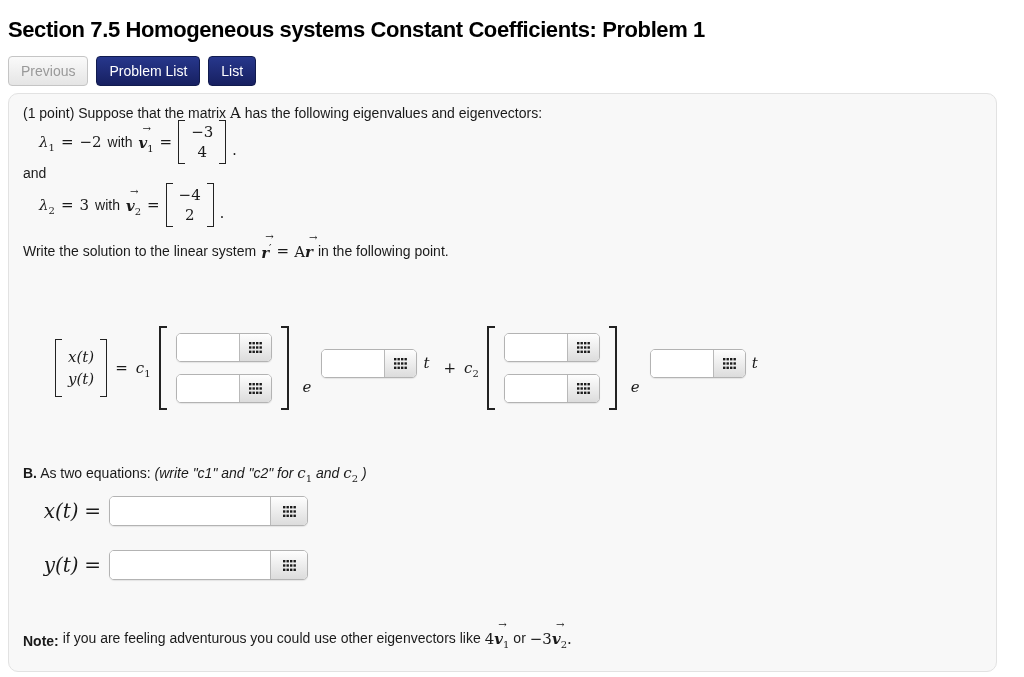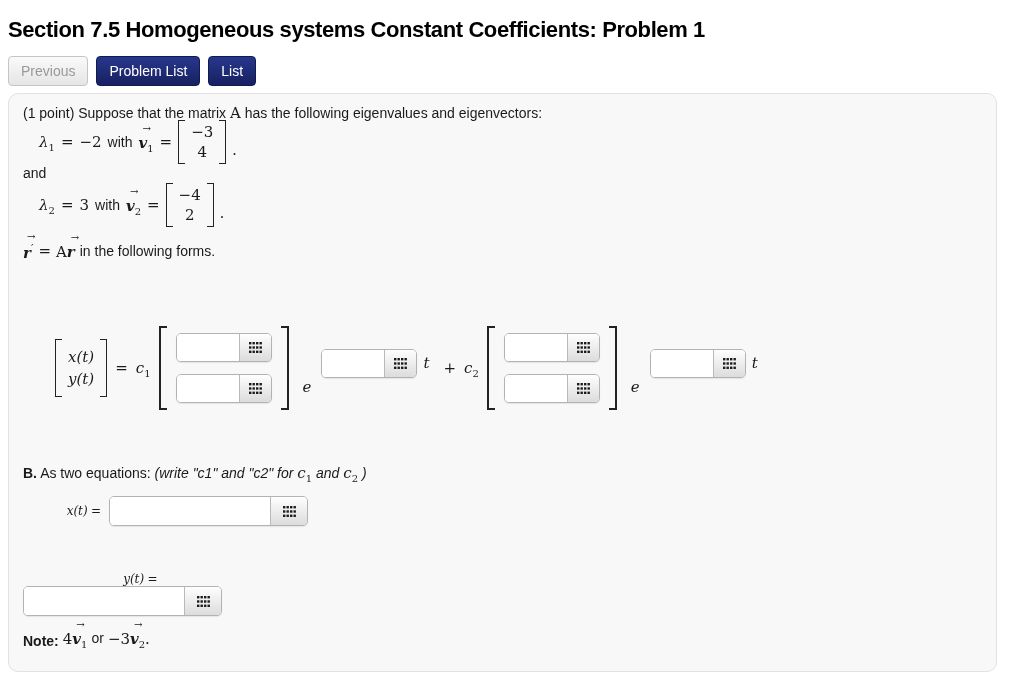--- a/index.html
+++ b/index.html
@@ -101,22 +101,22 @@
   }
   .grid-icon { display:block; }
 
   .ml6 { margin-left:6px; } .ml8 { margin-left:8px; } .ml10 { margin-left:10px; } .ml14 { margin-left:14px; }
   .elow { margin-top:38px; font-size:15px; }
   .expraise { margin-bottom:10px; }
 
   
   .brow { display:flex; align-items:center; }
   .browx { left:14px; top:402px; }
-  .browy { left:14px; top:478px;flex-direction:column; }
-  .blabel { width:78px; text-align:right; font-size:12px; margin-right:8px; white-space:nowrap; }
+  .browy { left:14px; top:456px; }
+  .blabel { width:78px; text-align:right; font-size:20px; margin-right:8px; white-space:nowrap; }
   .bgroup { height:30px; }
   .bgroup .ifield { width:160px; }
   .bgroup .ibtn { width:37px; }
 
   
   .note-line { left:14px; top:533px; display:flex; align-items:center; gap:4px; }
   .note-line .b { font-weight:bold;margin-top:6px; }
 </style>
 </head>
 <body>
@@ -169,24 +169,25 @@
       <span class="mcol">
         <span class="mr">−4</span>
         <span class="mr">2</span>
       </span>
       <span class="brk br"></span>
     </span>
     <span class="mr mdot">.</span>
   </div>
 
   <div class="abs write-line">
+    <span>Write the solution to the linear system</span>
     <span class="vecwrap m15"><span class="arr">→</span><span class="mi vb">r</span><span class="mr prime">′</span></span>
     <span class="mr m15">=</span>
     <span class="nogap m15"><span class="mr">A</span><span class="vecwrap"><span class="arr">→</span><span class="mi vb">r</span></span></span>
-    <span>in the following forms.</span>
+    <span>in the following point.</span>
   </div>
 
 
   <div class="abs eqrow">
 
     <span class="lhsvec">
       <span class="brk bl"></span>
       <span class="lhscol">
         <span class="mi">x(t)</span>
         <span class="mi">y(t)</span>
@@ -397,18 +398,19 @@
               <rect x="7" y="8.6" width="2.4" height="2.4"></rect>
               <rect x="10.5" y="8.6" width="2.4" height="2.4"></rect>
             </g>
           </svg>
       </button>
     </span>
   </div>
 
   <div class="abs note-line">
     <span class="b">Note:</span>
+    <span>if you are feeling adventurous you could use other eigenvectors like</span>
     <span class="nogap m15"><span class="mr">4</span><span class="vecwrap"><span class="arr">→</span><span class="mi vb">v</span><sub class="ms">1</sub></span></span>
     <span>or</span>
     <span class="nogap m15"><span class="mr">−3</span><span class="vecwrap"><span class="arr">→</span><span class="mi vb">v</span><sub class="ms">2</sub></span><span class="mr">.</span></span>
   </div>
 
 </div>
 
 </body></html>

